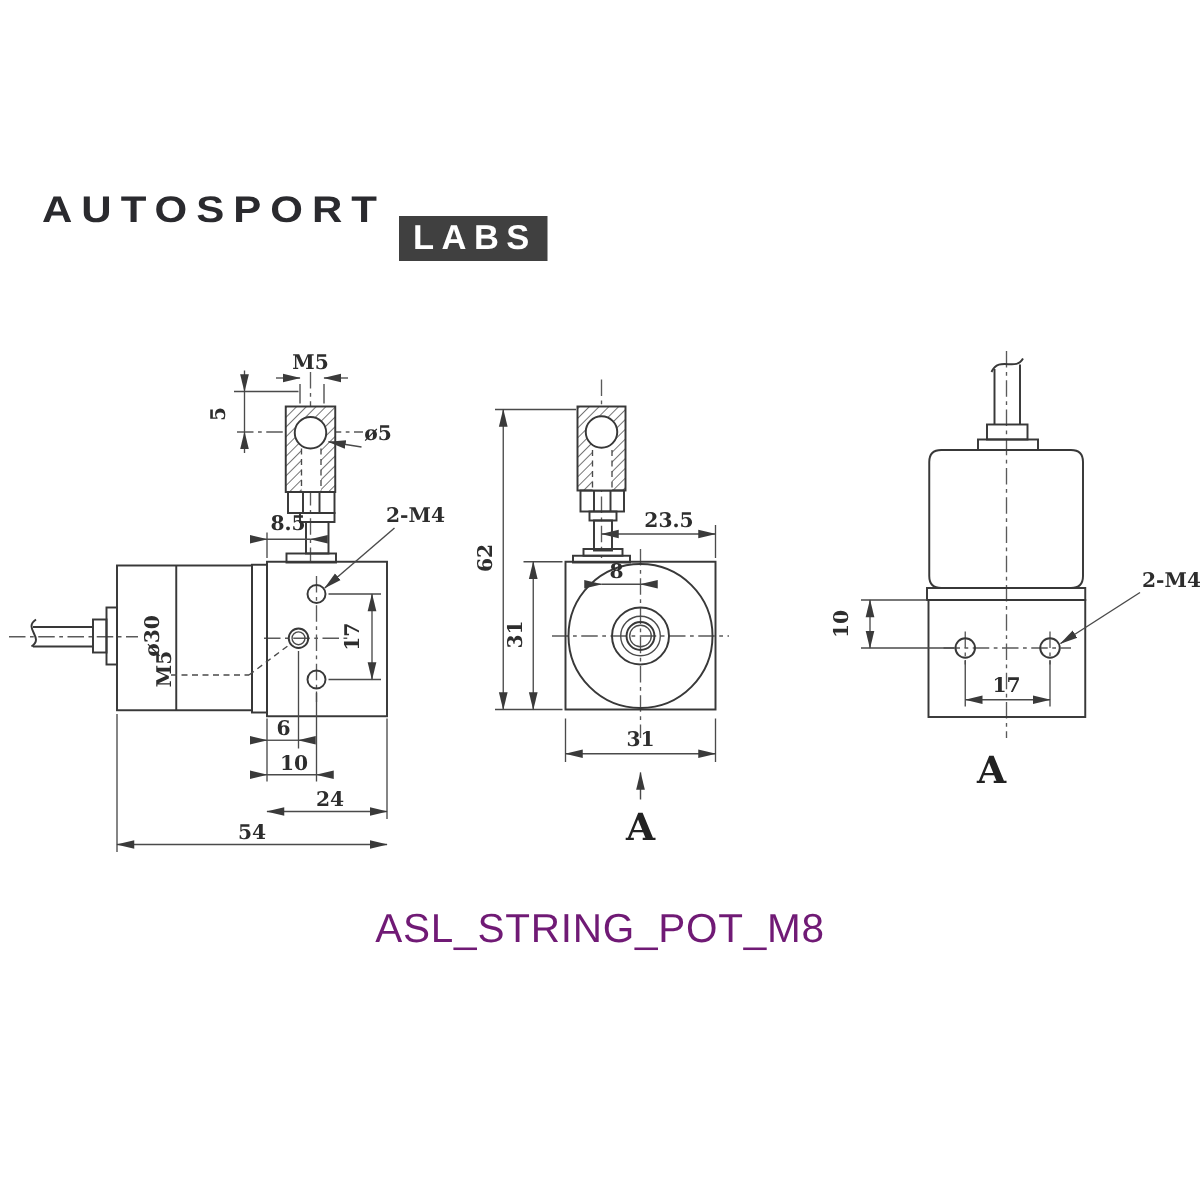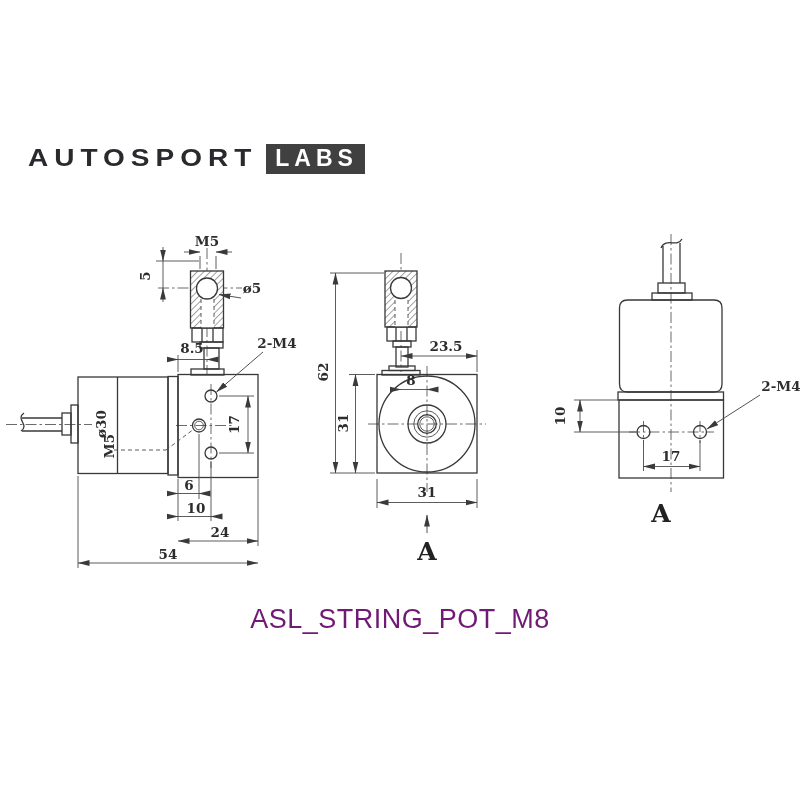--- a/index.html
+++ b/index.html
@@ -1,20 +1,20 @@
 <!DOCTYPE html>
 <html><head>
 <meta charset="utf-8">
 <style>
   html,body{margin:0;padding:0;}
   body{
     width:800px;height:800px;position:relative;background:#ffffff;
     font-family:"Liberation Sans", sans-serif;overflow:hidden;
   }
-  .logo{position:absolute;left:28px;top:106px;display:flex;align-items:flex-end;gap:9px;}
+  .logo{position:absolute;left:28px;top:106px;display:flex;align-items:center;gap:9px;}
   .logo-word{
     font-family:"Liberation Sans", sans-serif;font-size:28px;font-weight:600;
     letter-spacing:6px;color:#2a2a2e;transform:scaleY(.88);transform-origin:left center;
   }
   .logo-badge{
     background:#404040;color:#ffffff;font-family:"Liberation Sans", sans-serif;
     font-size:23px;font-weight:700;letter-spacing:5px;padding:2px 7px 3px 9px;line-height:1.1;margin-top:38px;
   }
   .caption{
     position:absolute;left:0;right:0;top:604px;text-align:center;

